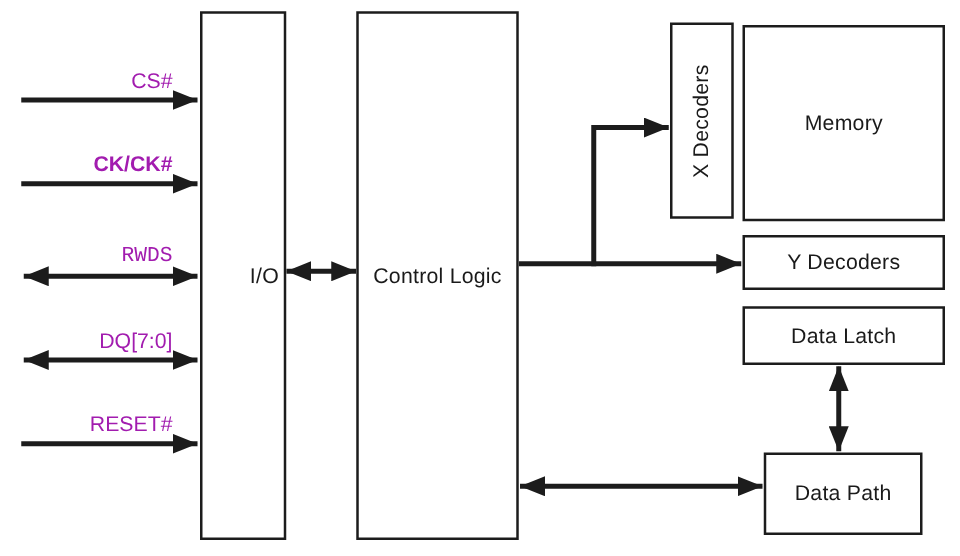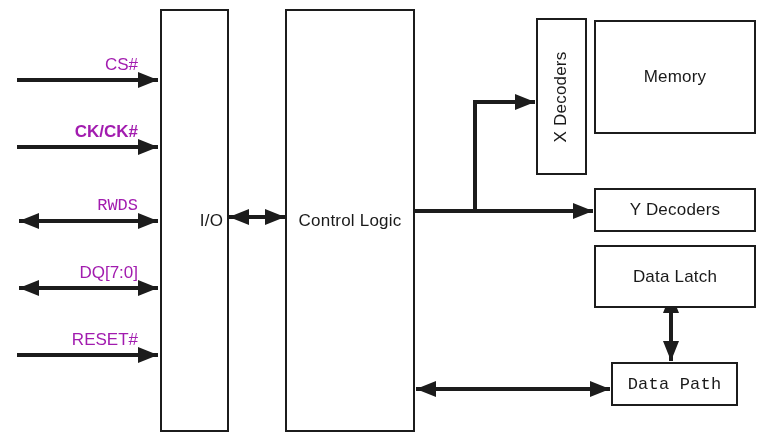--- a/index.html
+++ b/index.html
@@ -85,33 +85,33 @@
   </div>
 
   <div class="box" style="left:285px; top:9px; width:130px; height:423px;">
     <span class="box-label">Control Logic</span>
   </div>
 
   <div class="box" style="left:536px; top:18px; width:51px; height:157px;">
     <span class="box-label vertical">X Decoders</span>
   </div>
 
-  <div class="box" style="left:594px; top:20px; width:162px; height:114px;">
+  <div class="box" style="left:594px; top:20px; width:162px; height:157px;">
     <span class="box-label">Memory</span>
   </div>
 
   <div class="box" style="left:594px; top:188px; width:162px; height:44px;">
     <span class="box-label">Y Decoders</span>
   </div>
 
-  <div class="box" style="left:594px; top:245px; width:162px; height:63px;">
+  <div class="box" style="left:594px; top:245px; width:162px; height:47px;">
     <span class="box-label">Data Latch</span>
   </div>
 
-  <div class="box" style="left:611px; top:362px; width:127px; height:44px;font-family:Liberation Mono, monospace;">
+  <div class="box" style="left:611px; top:362px; width:127px; height:66px;">
     <span class="box-label">Data Path</span>
   </div>
 
   <div class="sig-label" style="top:54px;">CS#</div>
   <div class="sig-label" style="top:121px;font-weight:bold;">CK/CK#</div>
   <div class="sig-label" style="top:195px;font-family:Liberation Mono, monospace;">RWDS</div>
   <div class="sig-label" style="top:262px;">DQ[7:0]</div>
   <div class="sig-label" style="top:329px;">RESET#</div>
 
 </div>

